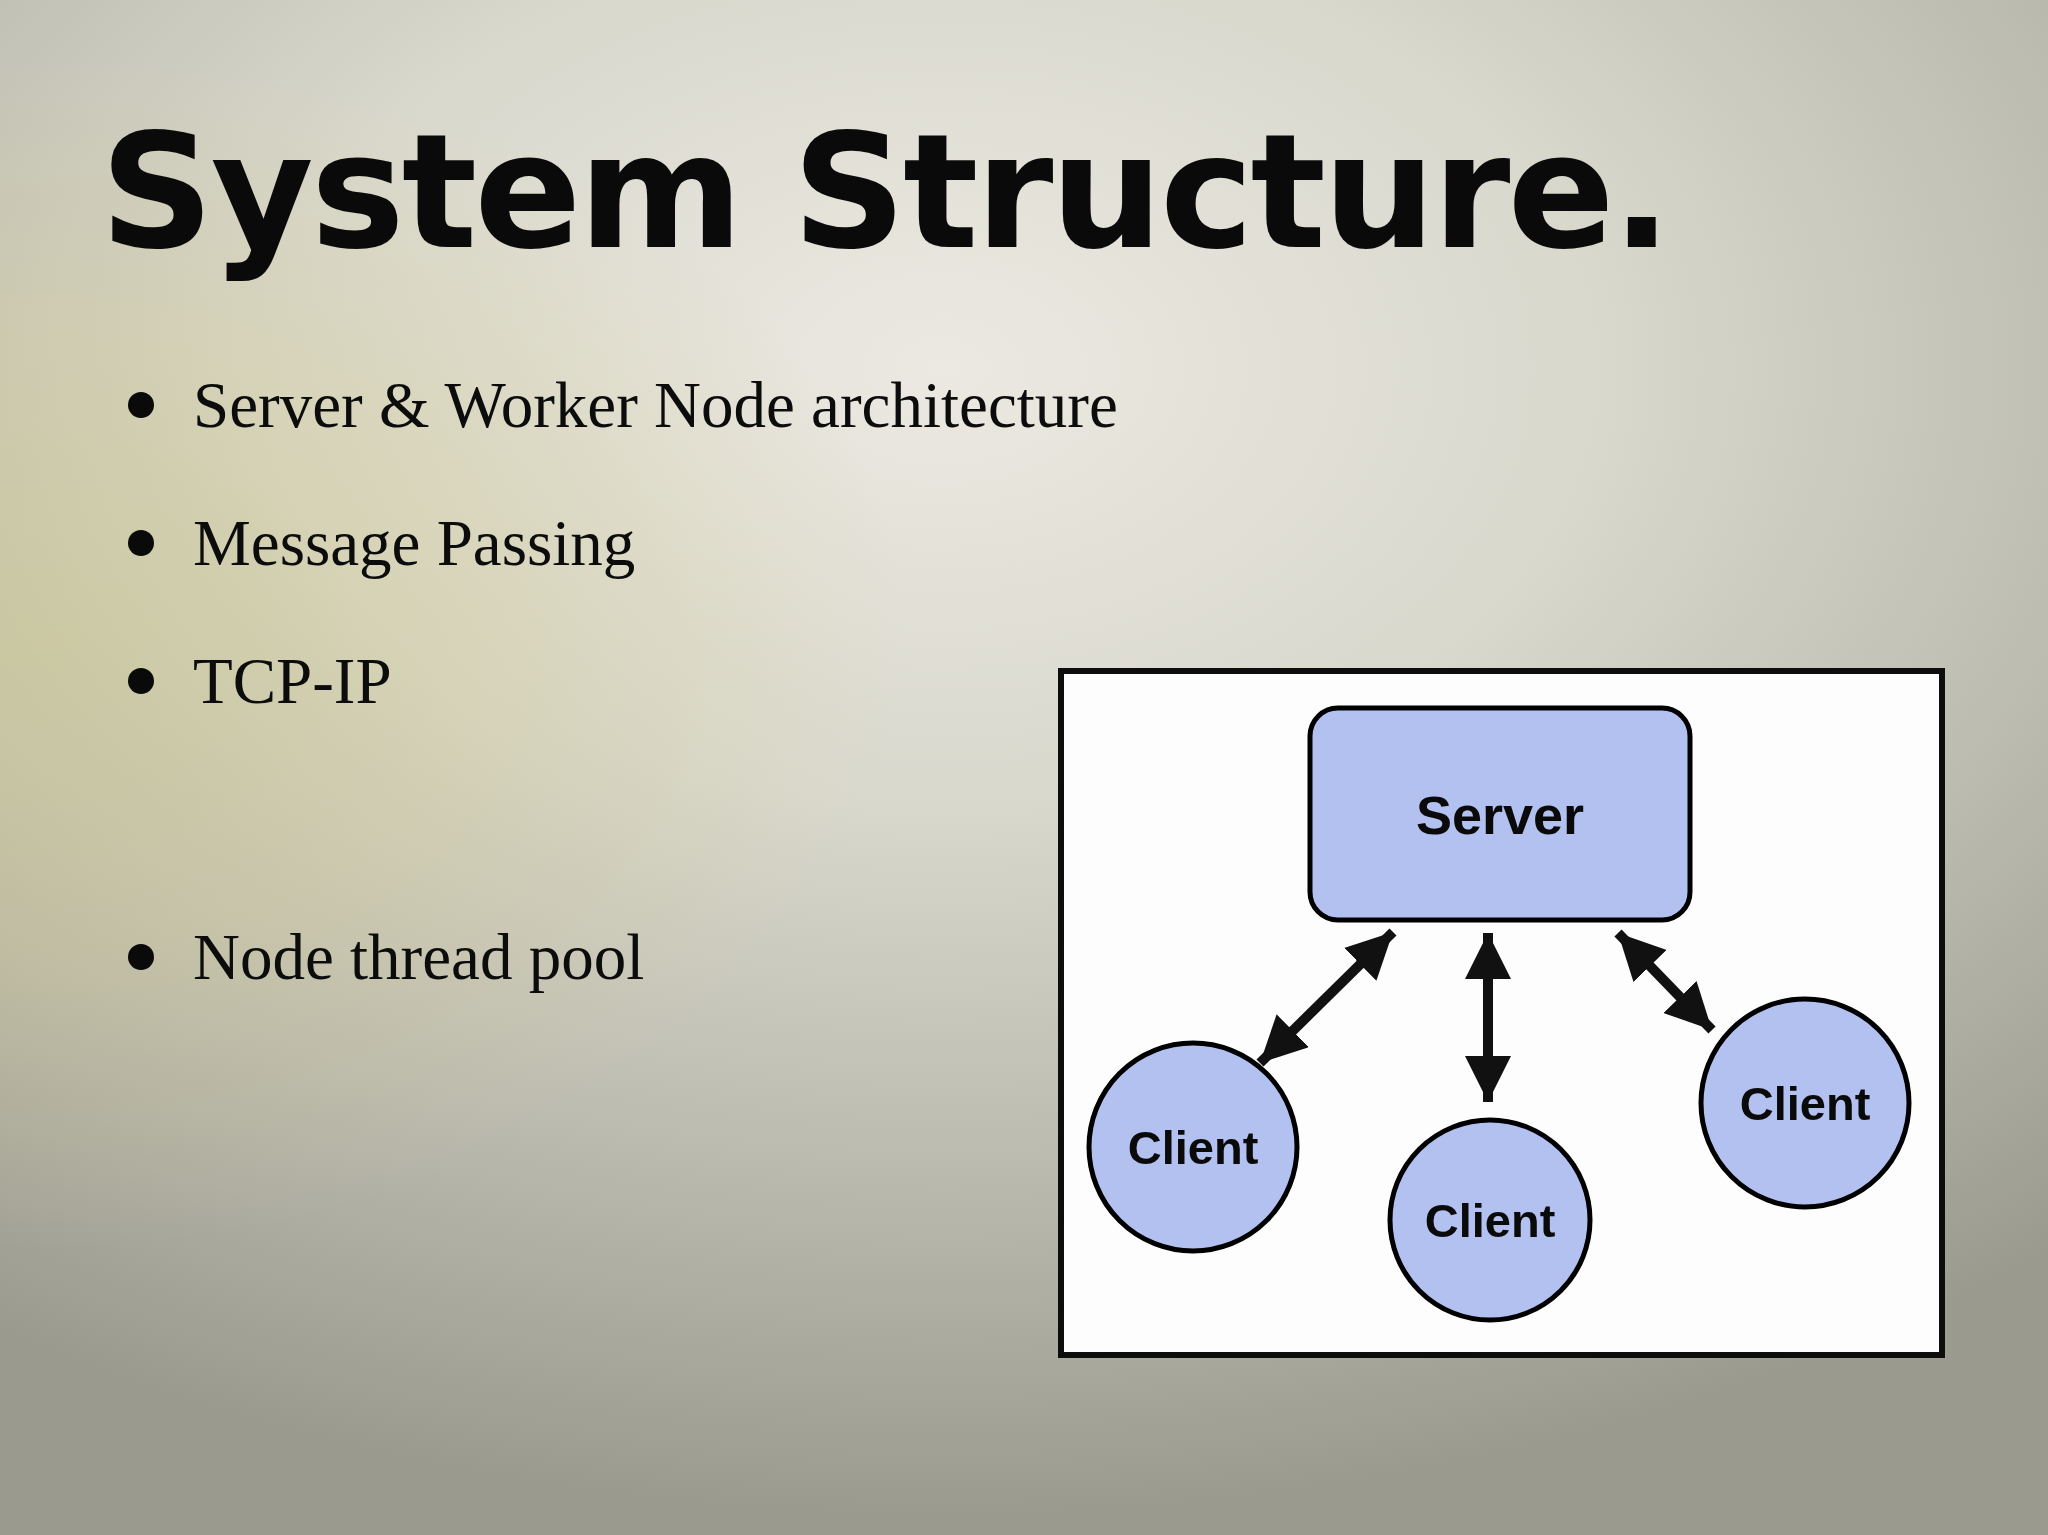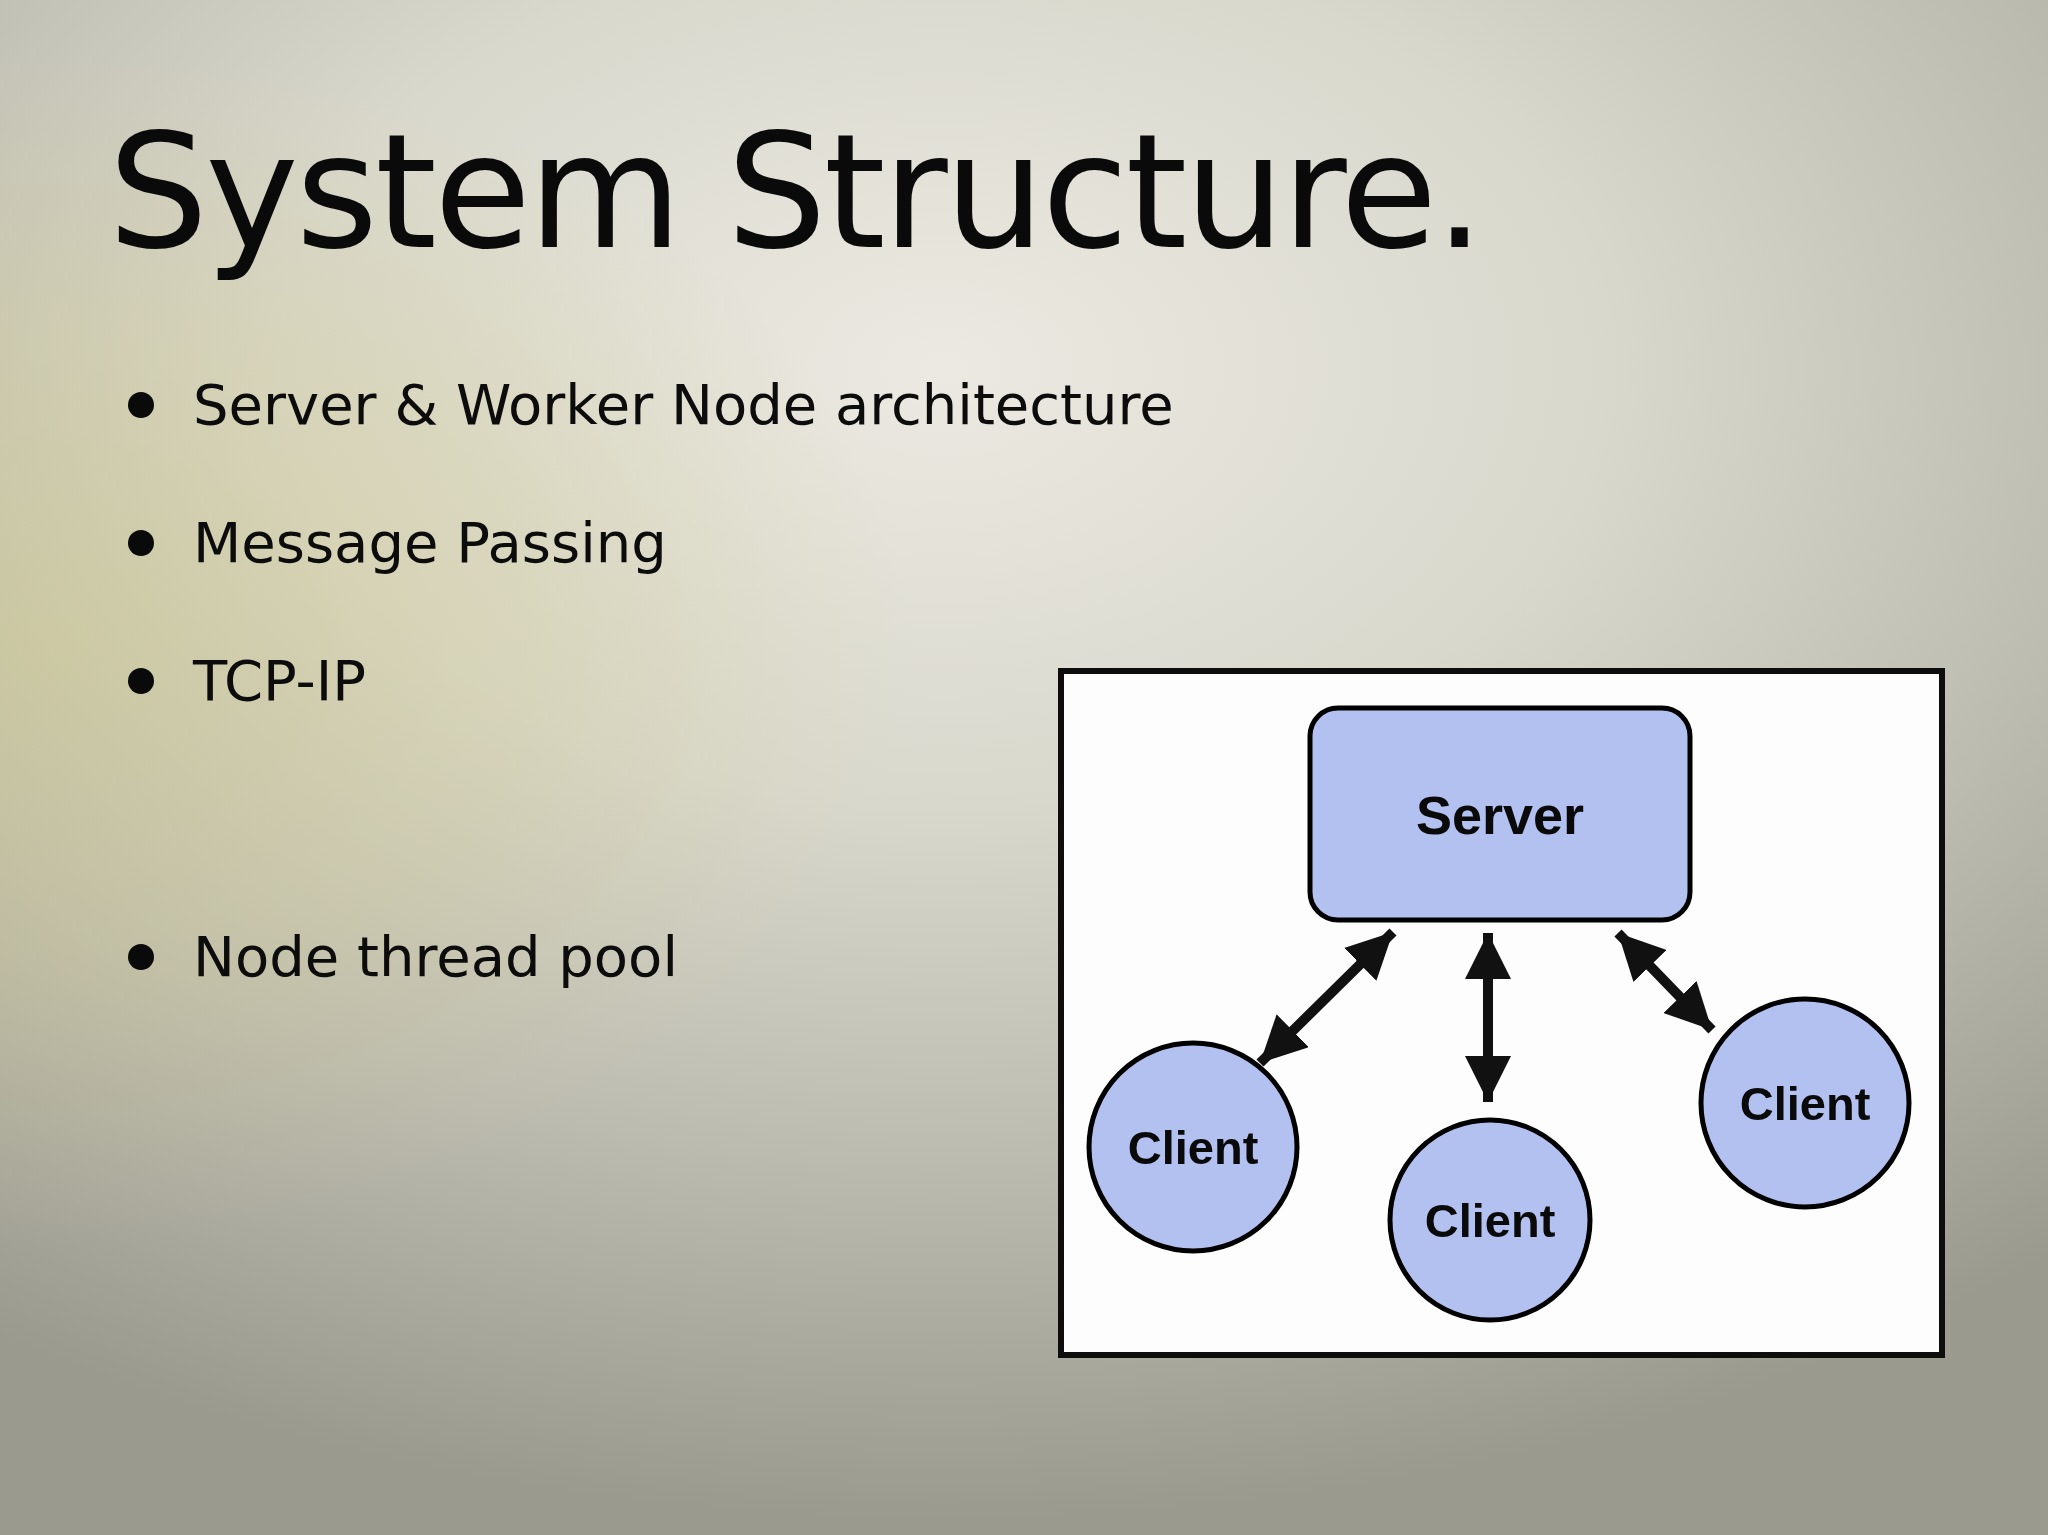--- a/index.html
+++ b/index.html
@@ -9,42 +9,43 @@
     height: 1535px;
     overflow: hidden;
     font-family: "DejaVu Sans", "Liberation Sans", sans-serif;
     color: #0b0b0b;
     background:
       radial-gradient(ellipse 62% 58% at 2% 42%, rgba(208,202,140,0.50) 0%, rgba(208,202,140,0.28) 38%, rgba(208,202,140,0) 68%),
       radial-gradient(ellipse 85% 75% at 46% 24%, #ebe9e1 0%, #d9d8cd 38%, #bdbcb1 68%, #9b9a8f 100%);
   }
   .slide-title {
     position: absolute;
-    left: 108px;
+    left: 100px;
     top: 102px;
     font-size: 158px;
-    font-weight: normal;
+    font-weight: bold;
     letter-spacing: -3px;
     line-height: 1.15;
     white-space: nowrap;
     color: #0a0a0a;
   }
   .bullet-list {
     position: absolute;
     left: 122px;
     top: 336px;
     width: 1700px;
   }
   .bullet-item {
     position: relative;
     padding-left: 71px;
-    font-size: 56px;
+    font-size: 65px;
     line-height: 138px;
     white-space: nowrap;
     color: #0c0c0c;
+    font-family: Liberation Serif, serif;
   }
   .bullet-item .dot {
     position: absolute;
     left: 6px;
     top: 56px;
     width: 26px;
     height: 26px;
     border-radius: 50%;
     background: #0a0a0a;
   }

